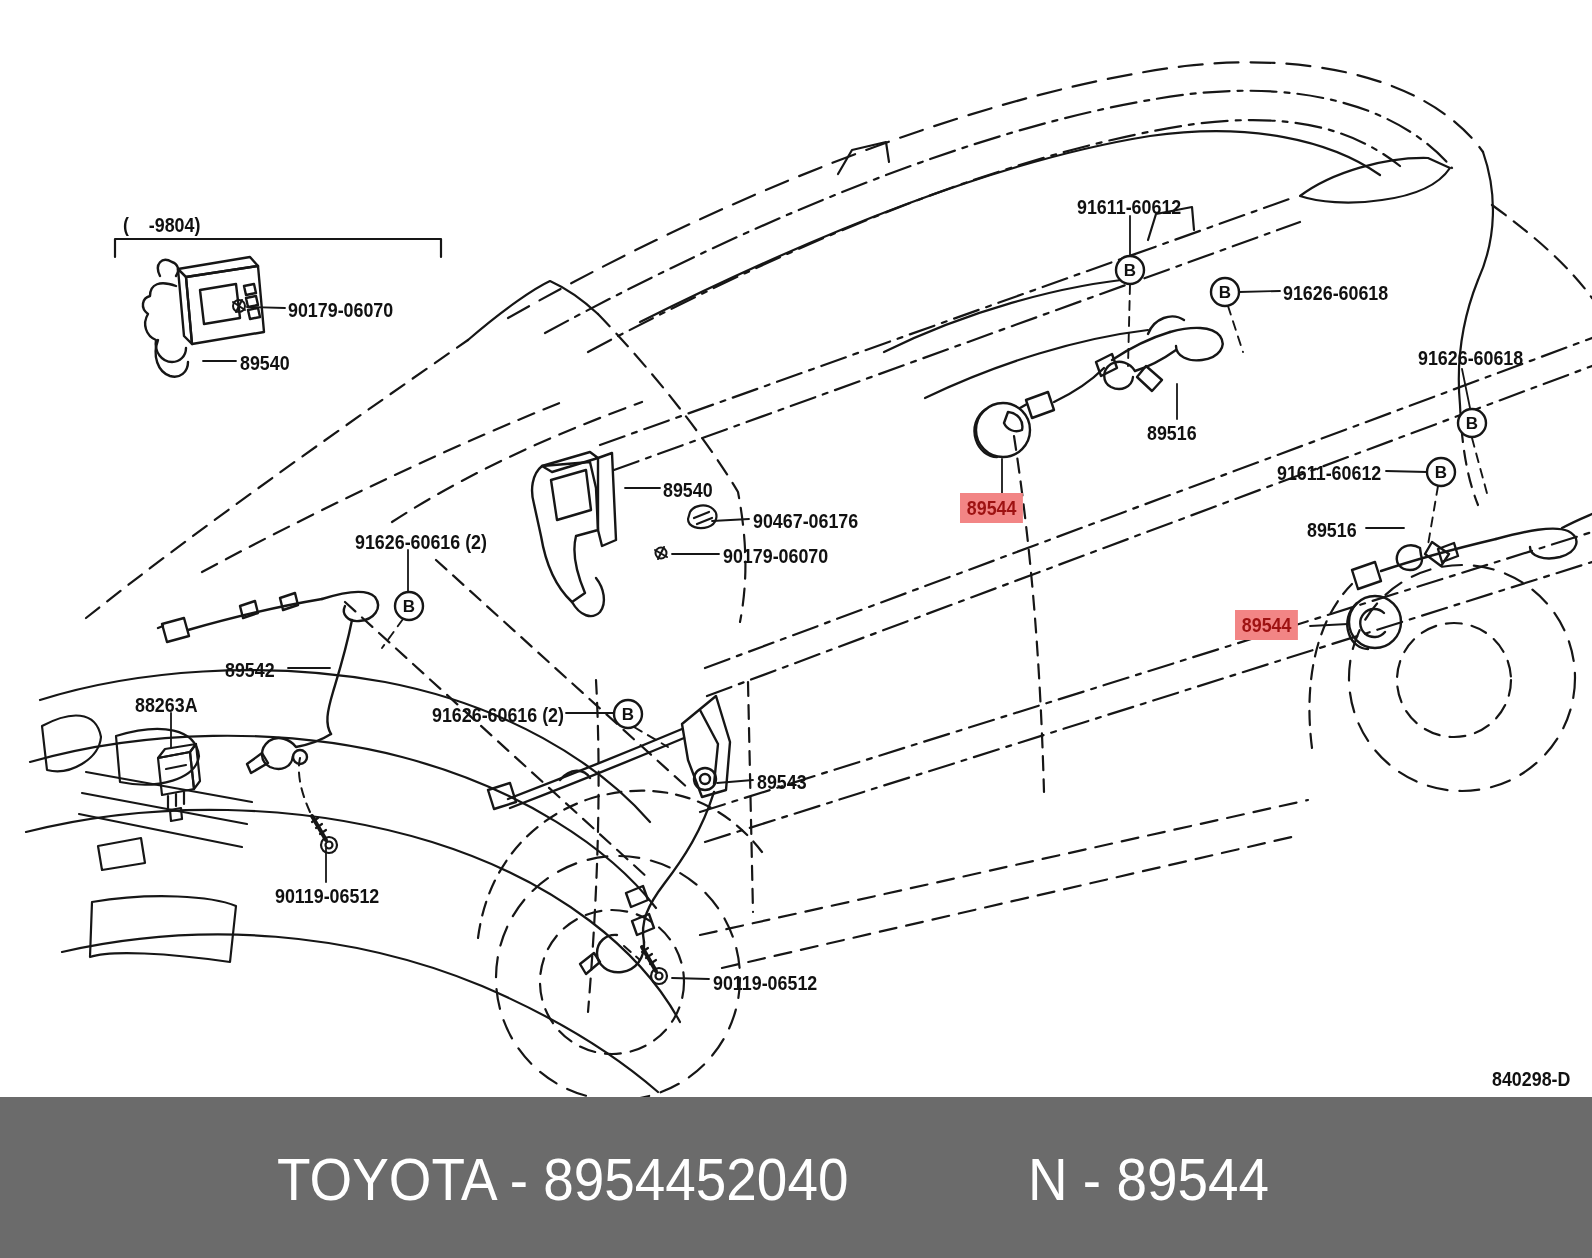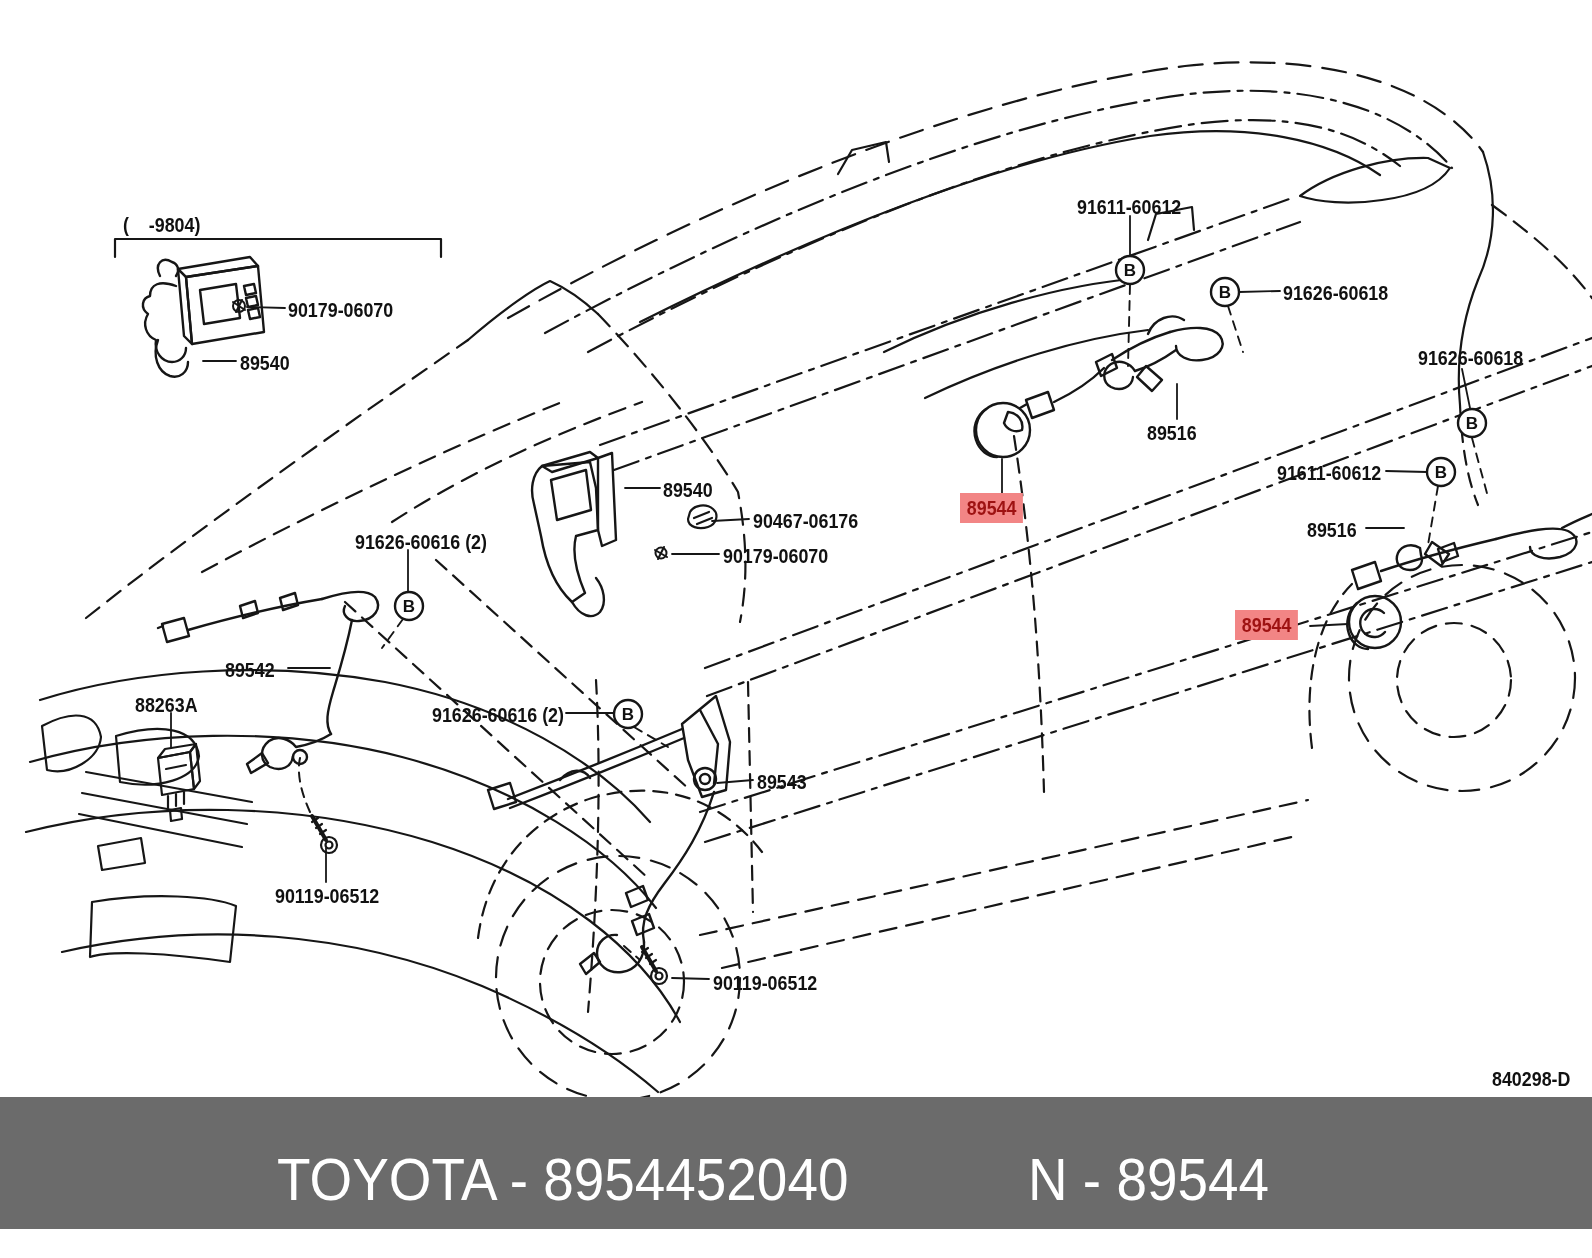--- a/index.html
+++ b/index.html
@@ -31,21 +31,21 @@
     padding:4px 8px 5px 8px;
   }
   .range-note{font-weight:bold;}
   .drawing-no{
     position:absolute;
     font:bold 21px "Liberation Sans", sans-serif;
     transform:scaleX(0.85);transform-origin:0 0;
     color:#111;white-space:pre;line-height:1;
   }
   .footer{
-    position:absolute;left:0;top:1097px;width:1592px;height:132px;
+    position:absolute;left:0;top:1097px;width:1592px;height:161px;
     background:var(--footer_bg);
   }
   .footer span{
     position:absolute;
     font:400 59px "Liberation Sans", sans-serif;
     color:var(--footer_text);
     transform:scaleX(0.93);transform-origin:0 0;
     white-space:pre;line-height:1;
   }
   .footer .brand{left:277px;top:54px;}

